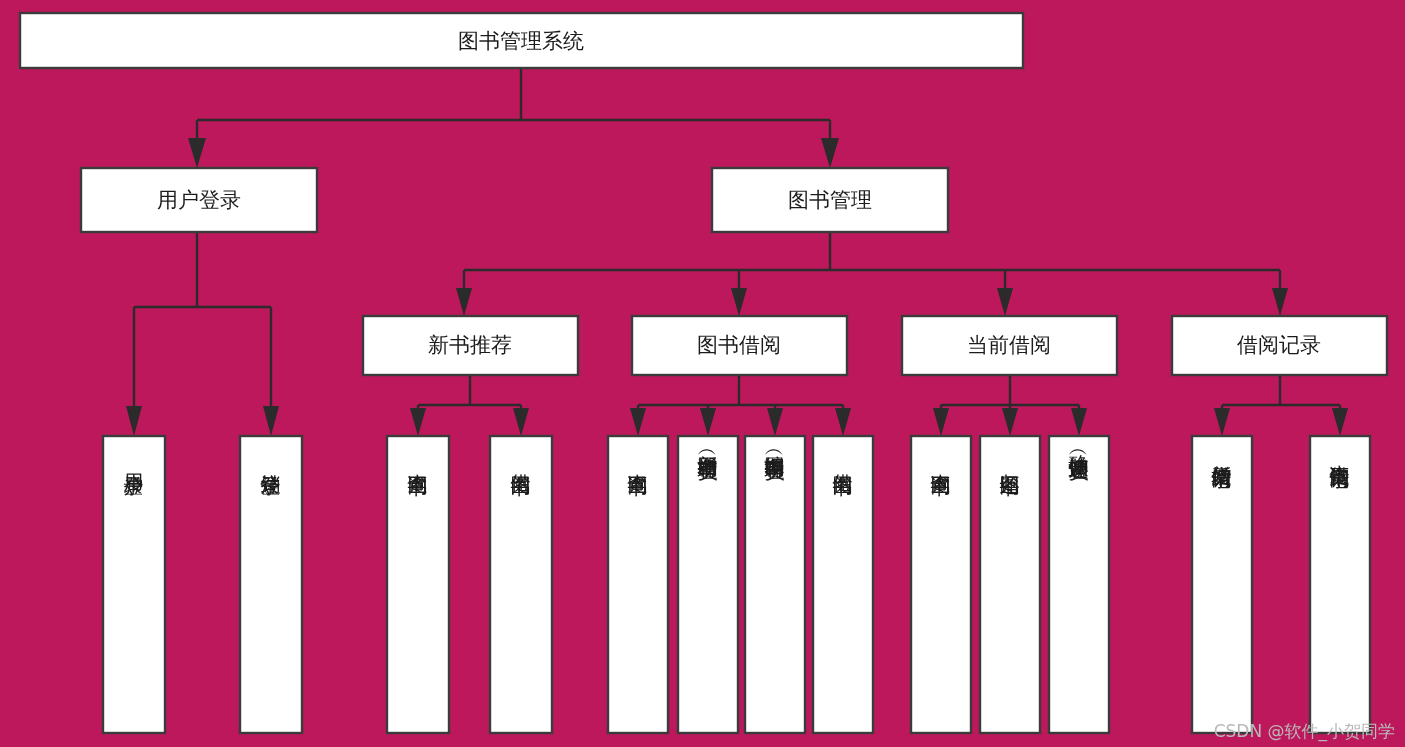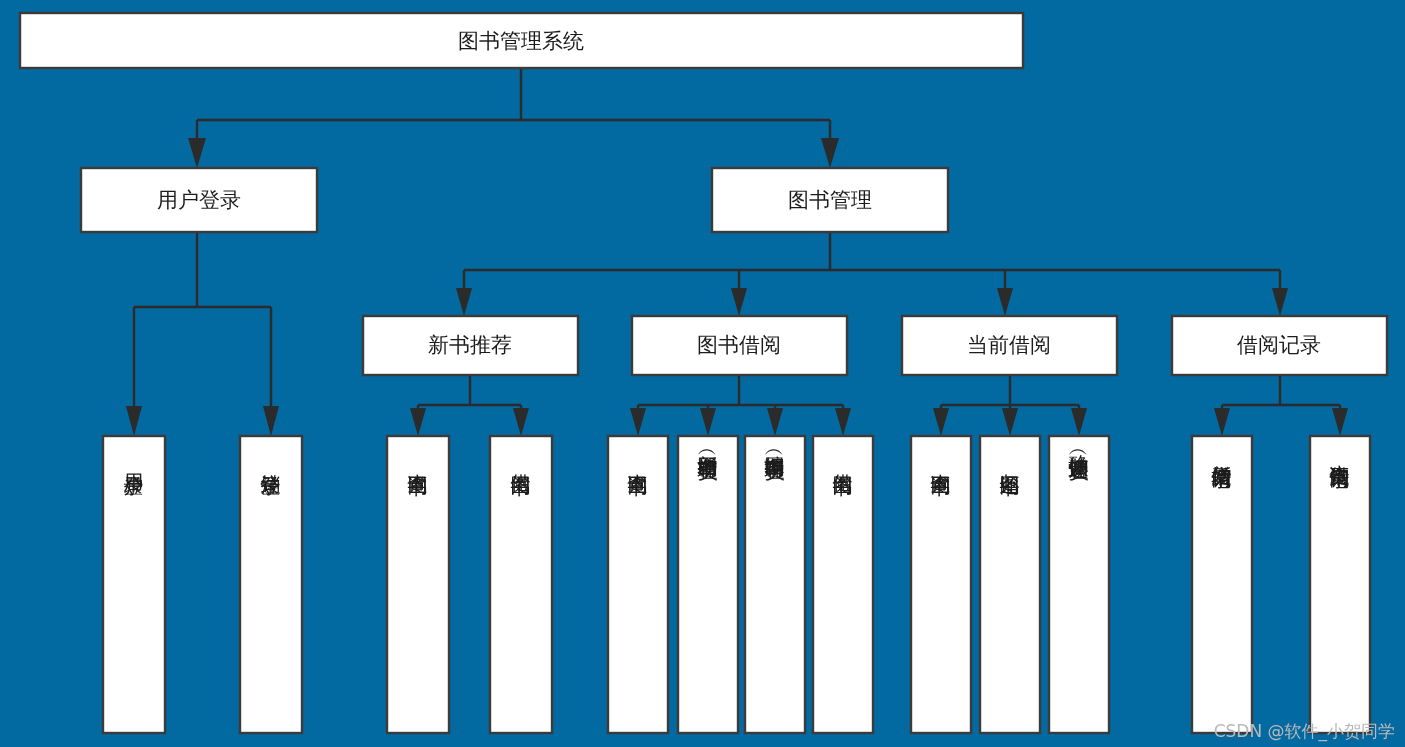--- a/index.html
+++ b/index.html
@@ -10,21 +10,21 @@
   body {
     width: 1405px;
     height: 747px;
     font-family: "DejaVu Sans", "Liberation Sans", sans-serif;
     overflow: hidden;
   }
   #diagram-root {
     position: relative;
     width: 1405px;
     height: 747px;
-    background: #0369a1;
+    background: #be185d;
   }
   svg.flow {
     position: absolute;
     top: 0;
     left: 0;
     width: 1405px;
     height: 747px;
     display: block;
   }
   .node-rect {

